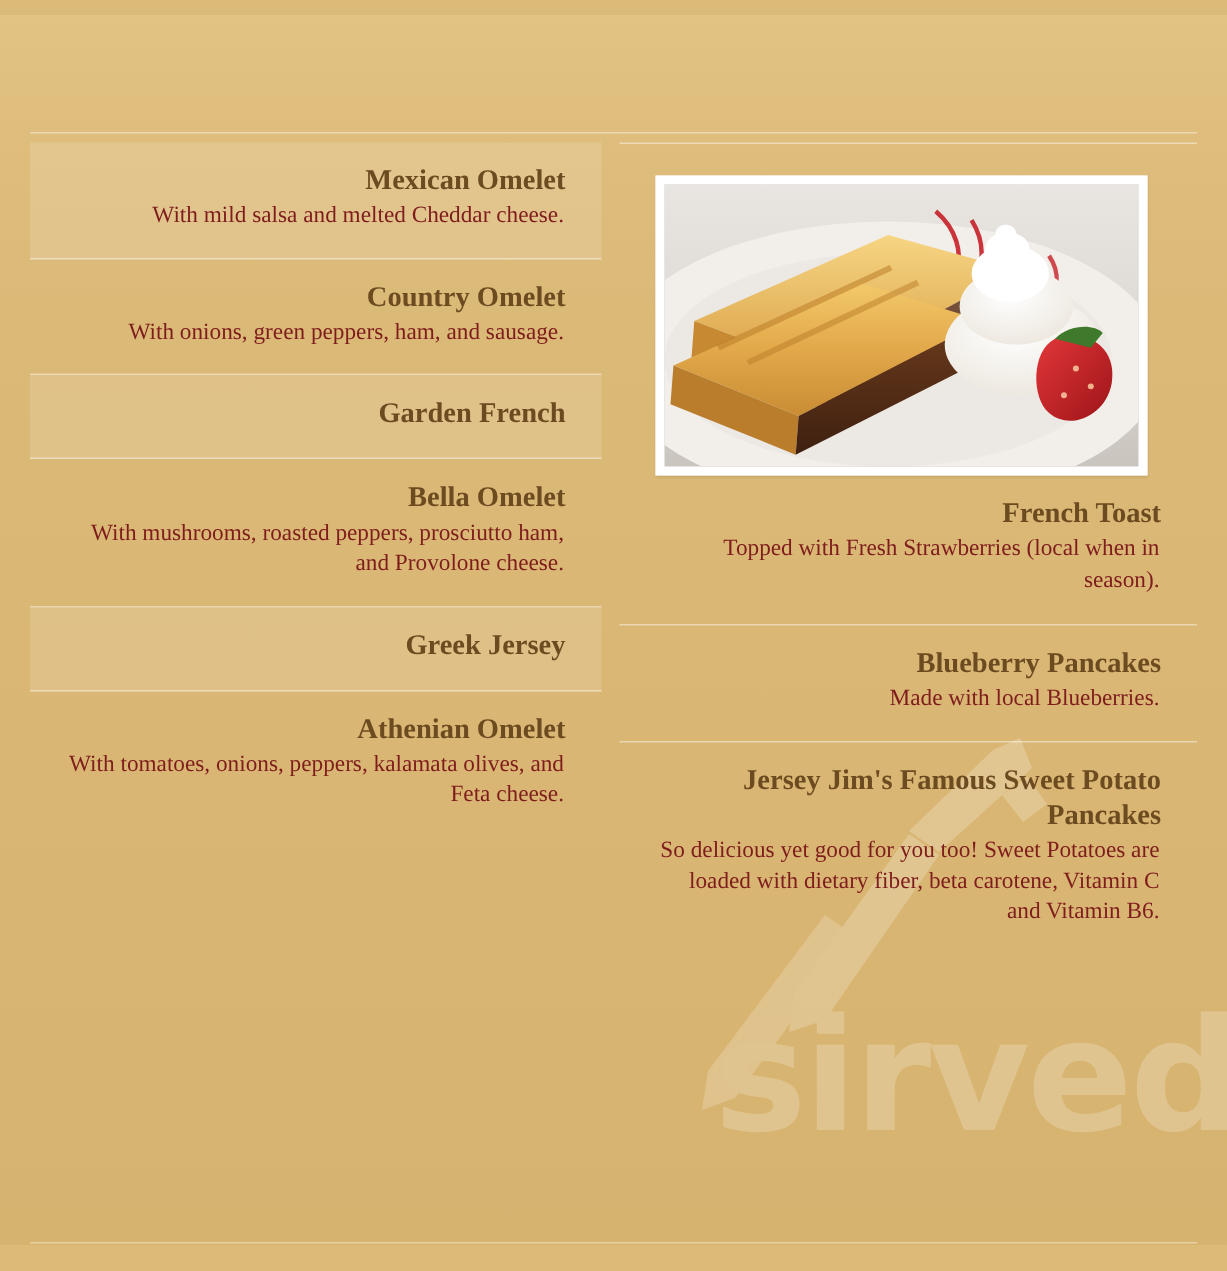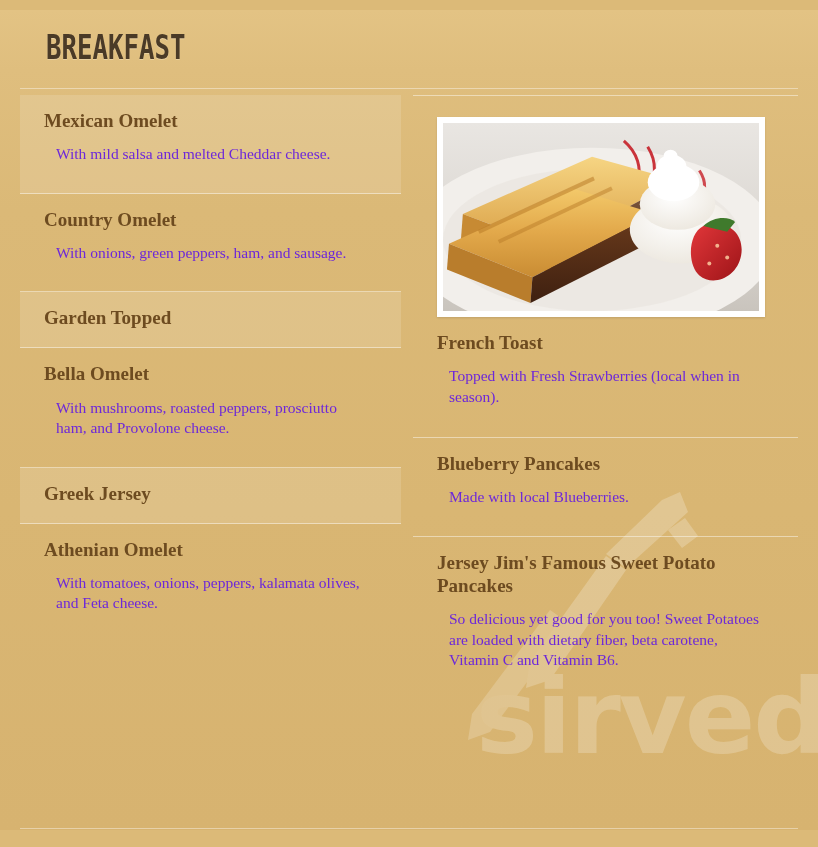--- a/index.html
+++ b/index.html
@@ -102,20 +102,21 @@
   .columns {
     position: absolute;
     left: 0;
     top: 95px;
     width: 818px;
     z-index: 2;
   }
   .col {
     position: absolute;
     top: 0;
+    text-align: right;
   }
   .col-left  { left: 20px;  width: 381px; }
   .col-right { left: 413px; width: 385px; }
 
   .item {
     position: relative;
     padding: 14px 24px 16px 24px;
     border-bottom: 1px solid rgba(255,255,255,0.45);
   }
   .item.alt {
@@ -127,23 +128,23 @@
     font-family: "Liberation Serif", serif;
     font-size: 19px;
     font-weight: bold;
     color: #6d4b20;
     line-height: 1.22;
     margin: 0 0 2px 0;
   }
   .item-desc {
     font-family: "Liberation Serif", serif;
     font-size: 15.5px;
-    color: #6d28d9;
+    color: #7f1d1d;
     line-height: 1.32;
-    margin: 12px;
+    margin: 1px;
   }
 
   
   .feature-item {
     padding: 22px 24px 18px 24px;
     border-bottom: 1px solid rgba(255,255,255,0.45);
   }
   .feature-photo {
     width: 328px;
     height: 200px;
@@ -186,42 +187,39 @@
       <g fill="#ffffff">
         <path d="M232 10 L250 2 L258 22 L196 78 L176 64 Z"></path>
         <path d="M176 66 L196 80 L120 190 L96 198 L100 172 Z"></path>
         <path d="M238 40 L255 28 L268 46 L252 58 Z"></path>
         <path d="M120 120 L140 134 L60 242 L38 250 L42 224 Z" opacity="0.85"></path>
       </g>
     </svg>
     <div class="watermark-text">sirved</div>
   </div>
 
-  <div class="header">
-    <div class="menu-title">Breakfast</div>
-  </div>
 
   <div class="col-right-top-rule"></div>
 
   <div class="columns">
 
     <div class="col col-left">
 
       <div class="item alt">
         <div class="item-name">Mexican Omelet</div>
         <div class="item-desc">With mild salsa and melted Cheddar cheese.</div>
       </div>
 
       <div class="item">
         <div class="item-name">Country Omelet</div>
         <div class="item-desc">With onions, green peppers, ham, and sausage.</div>
       </div>
 
       <div class="item alt">
-        <div class="item-name">Garden Topped</div>
+        <div class="item-name">Garden French</div>
       </div>
 
       <div class="item">
         <div class="item-name">Bella Omelet</div>
         <div class="item-desc">With mushrooms, roasted peppers, prosciutto ham, and Provolone cheese.</div>
       </div>
 
       <div class="item alt">
         <div class="item-name">Greek Jersey</div>
       </div>

